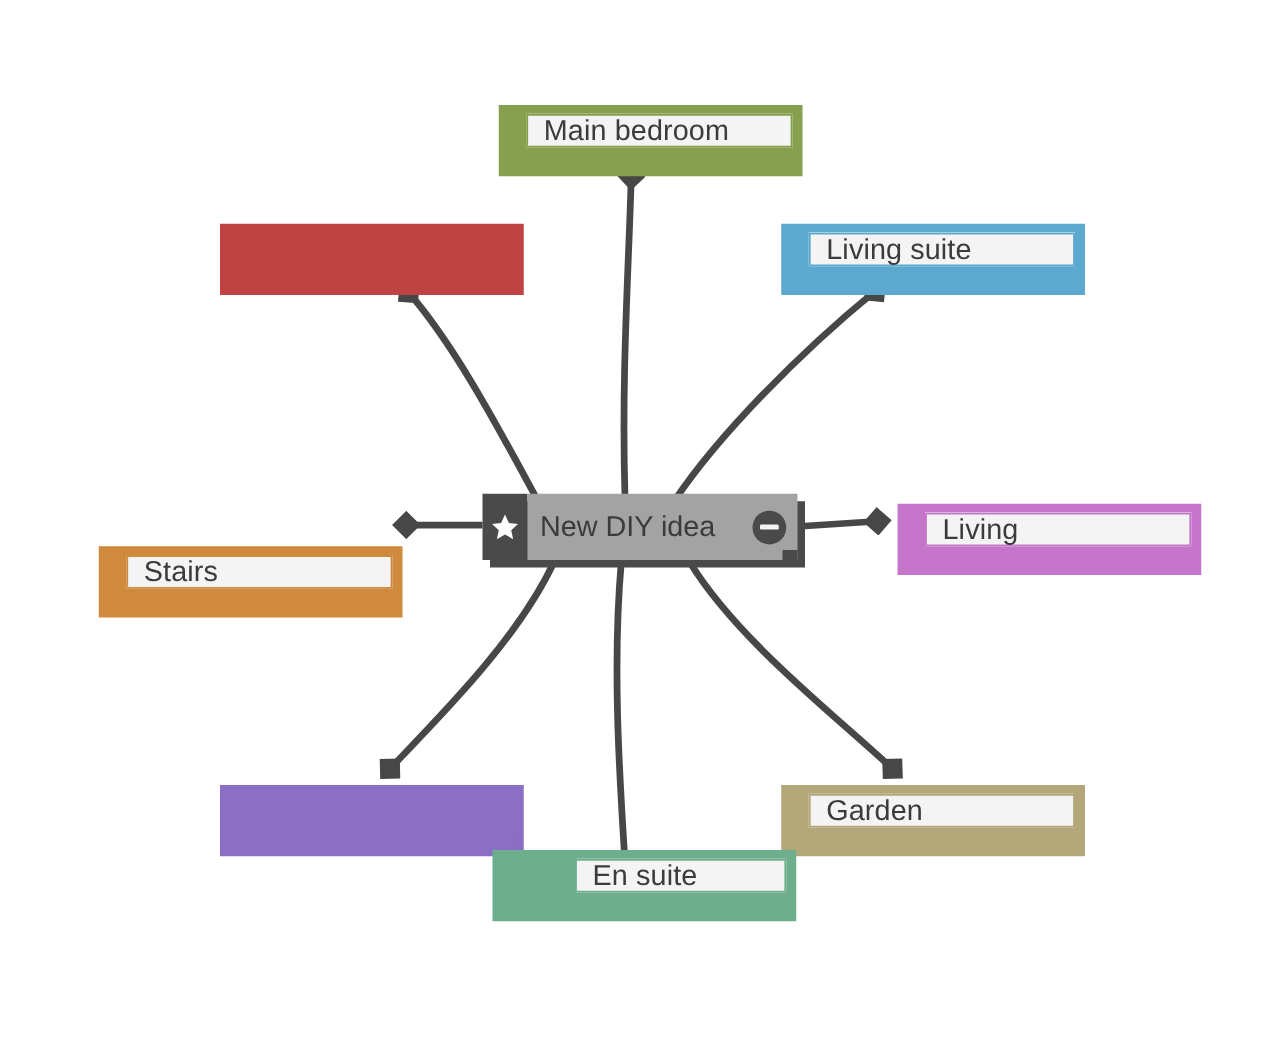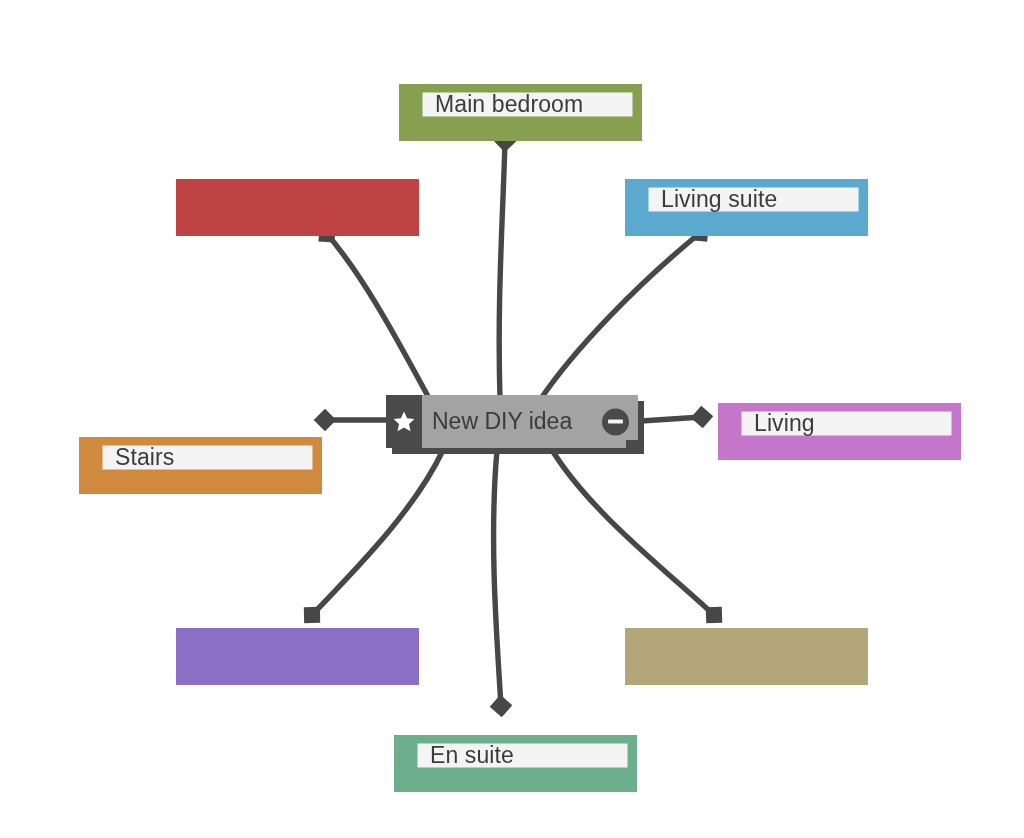--- a/index.html
+++ b/index.html
@@ -201,23 +201,26 @@
         <div class="node-notch" style="background: rgb(197, 118, 202);"></div>
       </div>
       <div class="node" style="left: 168px; top: 620px; width: 243px; height: 57px;">
         <div class="node-shadow" style="background: rgb(138, 111, 196);"></div>
         <div class="node-accent" style="background: rgb(138, 111, 196);"></div>
         <div class="node-notch" style="background: rgb(138, 111, 196);"></div>
       </div>
       <div class="node" style="left: 617px; top: 620px; width: 243px; height: 57px;">
         <div class="node-shadow" style="background: rgb(179, 166, 120);"></div>
         <div class="node-accent" style="background: rgb(179, 166, 120);"></div>
+        <div class="node-body" style="box-shadow: rgb(179, 166, 120) 0px 0px 0px 1.5px inset;">
+          <span class="node-label">Garden</span>
+        </div>
         <div class="node-notch" style="background: rgb(179, 166, 120);"></div>
       </div>
-      <div class="node" style="left: 386px; top: 727px; width: 243px; height: 57px;">
+      <div class="node" style="left: 386px; top: 672px; width: 243px; height: 57px; gap: 44px;">
         <div class="node-shadow" style="background: rgb(109, 175, 141);"></div>
         <div class="node-accent" style="background: rgb(109, 175, 141);"></div>
         <div class="node-body" style="box-shadow: rgb(109, 175, 141) 0px 0px 0px 1.5px inset;">
           <span class="node-label">En suite</span>
         </div>
         <div class="node-notch" style="background: rgb(109, 175, 141);"></div>
       </div>
     </div>
 
   <div id="central-node" style="left: 386px; top: 395px; width: 252px; height: 53px;">

